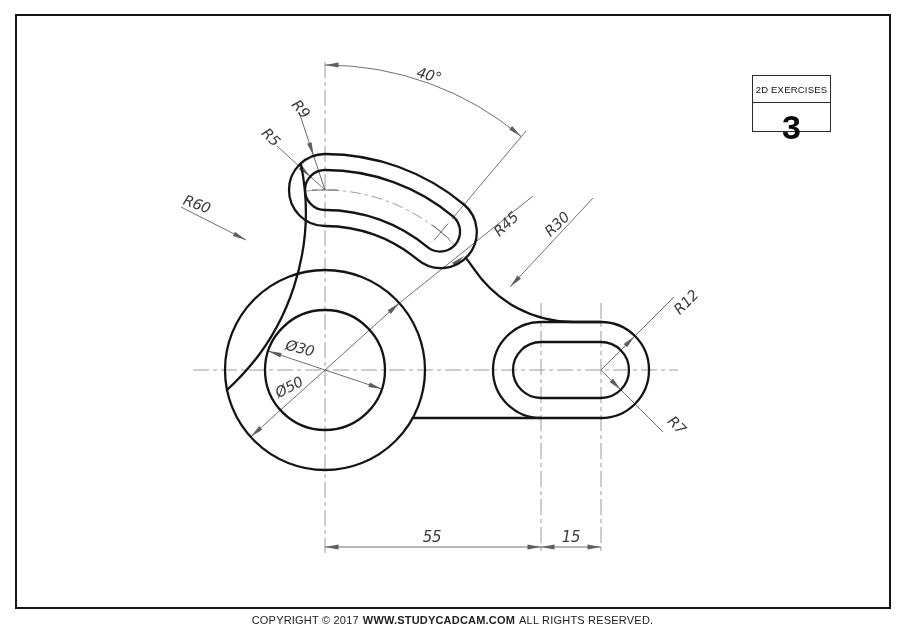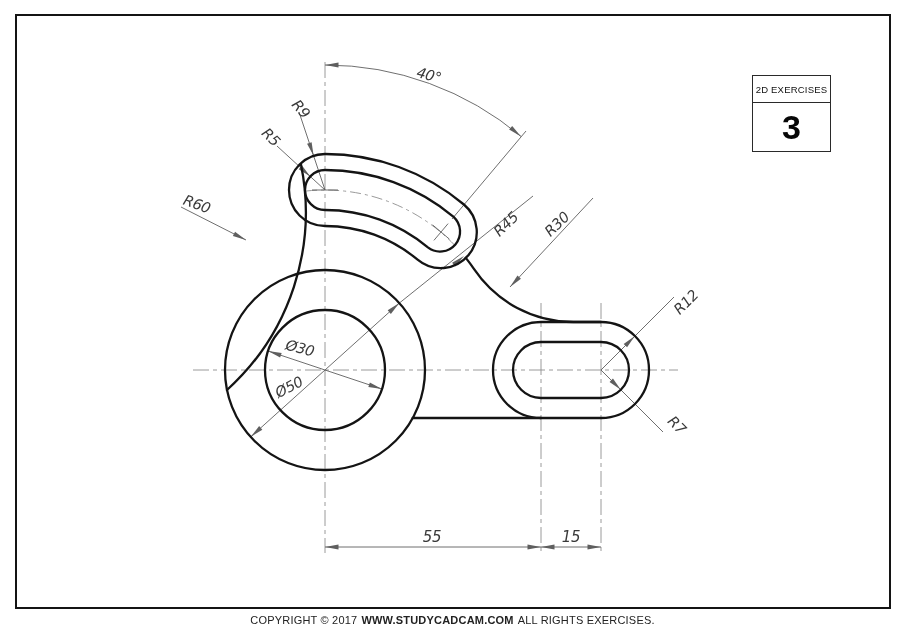--- a/index.html
+++ b/index.html
@@ -11,21 +11,21 @@
   .frame{position:absolute;left:15px;top:14px;width:876px;height:595px;
          border:2.6px solid var(--outline);box-sizing:border-box;}
   svg{position:absolute;left:0;top:0;}
   .thick{fill:none;stroke:var(--outline);stroke-width:2.3;stroke-linecap:round;stroke-linejoin:round;}
   .thin{fill:none;stroke:var(--thin);stroke-width:0.9;}
   .cline{fill:none;stroke:var(--center);stroke-width:0.9;stroke-dasharray:16 4 4 4;}
   .arrow{fill:var(--thin);stroke:none;}
   text.dim{font-family:"DejaVu Sans", sans-serif;font-style:italic;font-size:14.5px;
            fill:var(--text);text-anchor:middle;letter-spacing:-0.3px;}
   text.dim.big{font-size:15px;}
-  .titlebox{position:absolute;left:752px;top:75px;width:79px;height:77px;
+  .titlebox{position:absolute;left:752px;top:75px;width:79px;height:57px;
             border:1.5px solid #2a2a2a;box-sizing:border-box;background:#fff;}
   .titlebox .hdr{height:27px;border-bottom:1.3px solid #2a2a2a;box-sizing:border-box;
                  display:flex;align-items:center;justify-content:center;
                  font-size:9.5px;letter-spacing:0.2px;color:#111;}
   .titlebox .num{height:48px;display:flex;align-items:center;justify-content:center;
                  font-size:34px;font-weight:bold;color:#070707;}
   .footer{position:absolute;left:0;top:614px;width:905px;text-align:center;
           font-size:11px;color:#222;letter-spacing:0.2px;}
   .footer .site{font-weight:bold;margin:16px 4px;}
 </style>
@@ -109,13 +109,13 @@
     <text class="dim big" transform="translate(432,537)" dy="0.35em">55</text>
     <text class="dim big" transform="translate(571,537)" dy="0.35em">15</text>
   </g>
 </svg>
 
 <div class="titlebox">
   <div class="hdr">2D EXERCISES</div>
   <div class="num">3</div>
 </div>
 
-<div class="footer"><span>COPYRIGHT © 2017</span><span class="site">WWW.STUDYCADCAM.COM</span><span>ALL RIGHTS EXERCISES.</span></div>
+<div class="footer"><span>COPYRIGHT © 2017</span><span class="site">WWW.STUDYCADCAM.COM</span><span>ALL RIGHTS RESERVED.</span></div>
 
 </body></html>

